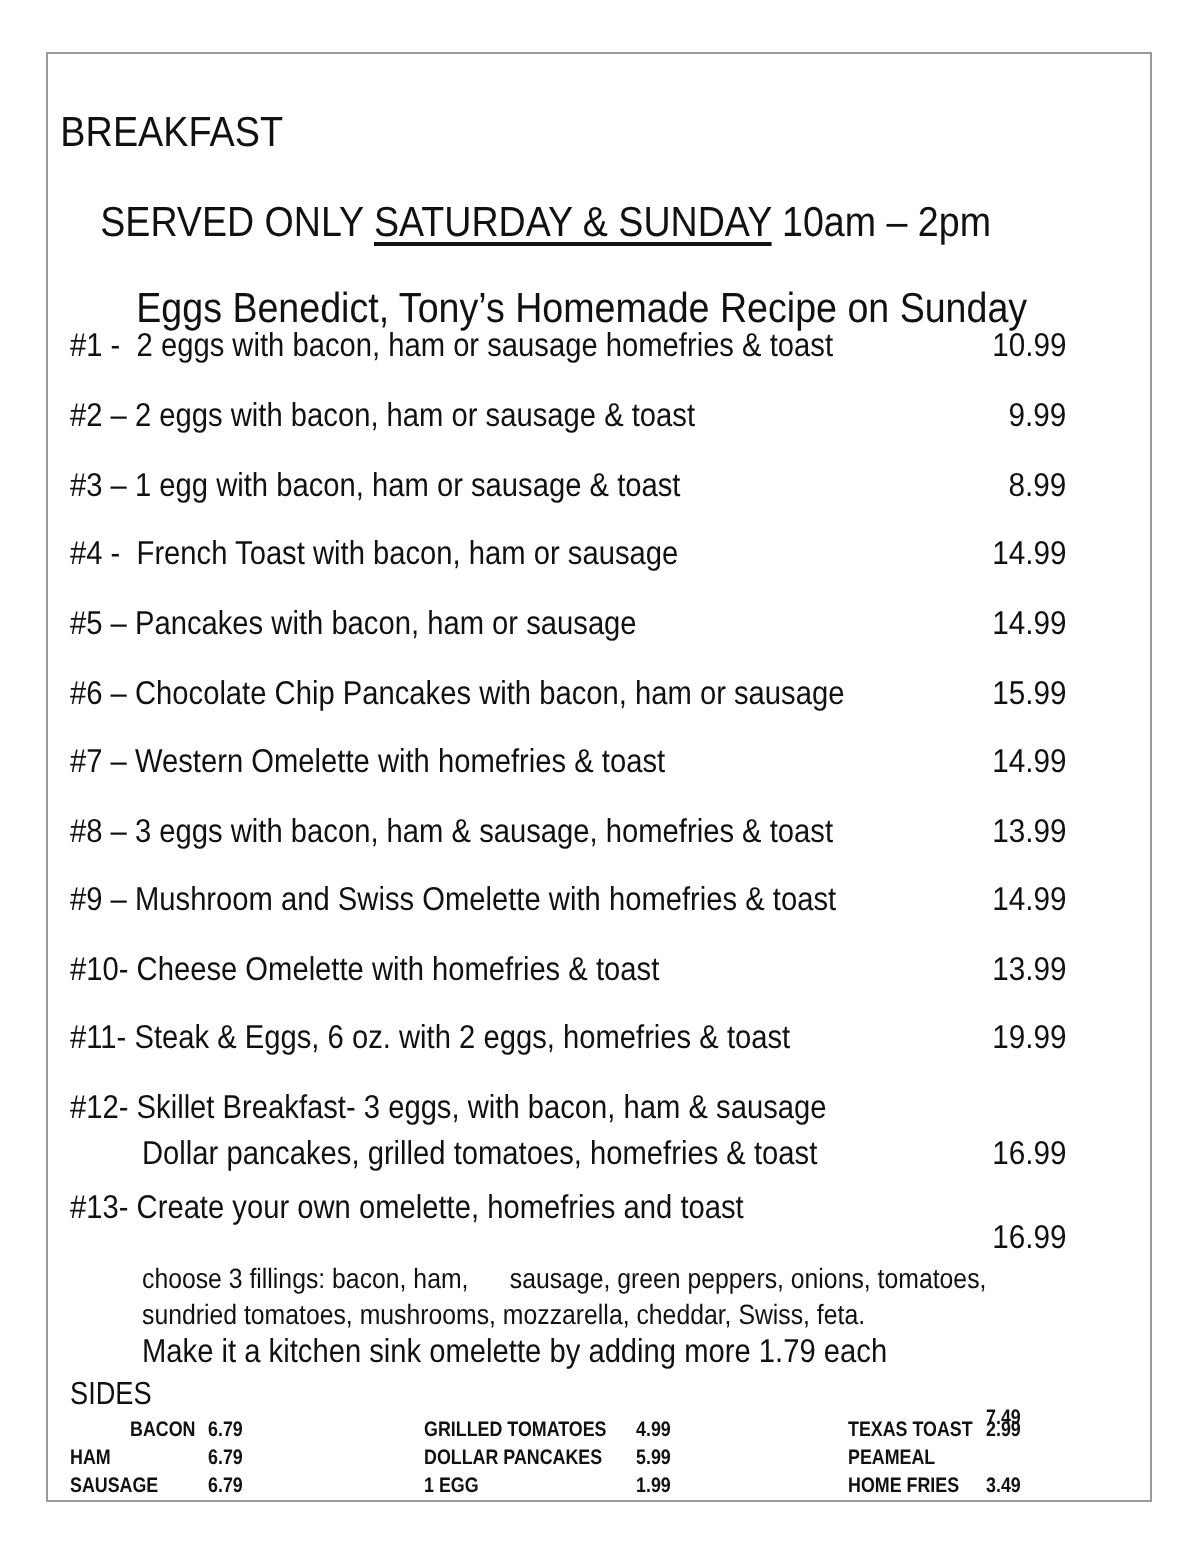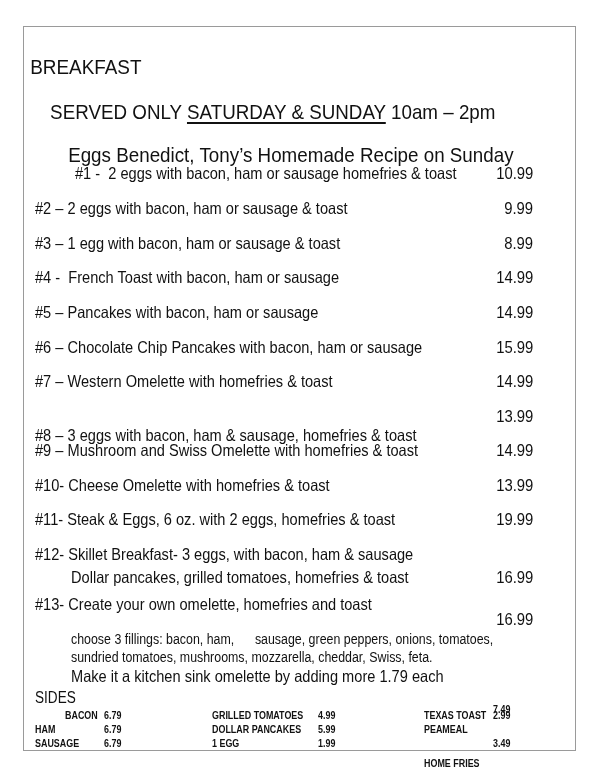--- a/index.html
+++ b/index.html
@@ -31,42 +31,42 @@
 <div class="abs hdr" style="top:35px;">
   <span class="cz" style="transform:scaleX(0.9);">BREAKFAST</span>
 </div>
 <div class="abs hdr" style="top:80px;">
   <span class="cz" style="transform:scaleX(0.895);"><span>SERVED ONLY </span><span class="u">SATURDAY &amp; SUNDAY</span><span> 10am – 2pm</span></span>
 </div>
 <div class="abs hdr" style="top:123px;padding-left:18px;">
   <span class="cz" style="transform:scaleX(0.895);">Eggs Benedict, Tony’s Homemade Recipe on Sunday</span>
 </div>
 
-<div class="abs item" style="top:165px;margin-left:40px;"><span class="lz" style="transform:scaleX(0.885);">#1 -  2 eggs with bacon, ham or sausage homefries &amp; toast</span></div>
+<div class="abs item" style="top:165px;"><span class="lz" style="transform:scaleX(0.885);">#1 -  2 eggs with bacon, ham or sausage homefries &amp; toast</span></div>
 <div class="abs price" style="top:165px;"><span class="rz" style="transform:scaleX(0.9);">10.99</span></div>
 
 <div class="abs item" style="top:200px;"><span class="lz" style="transform:scaleX(0.885);">#2 – 2 eggs with bacon, ham or sausage &amp; toast</span></div>
 <div class="abs price" style="top:200px;"><span class="rz" style="transform:scaleX(0.9);">9.99</span></div>
 
 <div class="abs item" style="top:235px;"><span class="lz" style="transform:scaleX(0.885);">#3 – 1 egg with bacon, ham or sausage &amp; toast</span></div>
 <div class="abs price" style="top:235px;"><span class="rz" style="transform:scaleX(0.9);">8.99</span></div>
 
 <div class="abs item" style="top:269px;"><span class="lz" style="transform:scaleX(0.885);">#4 -  French Toast with bacon, ham or sausage</span></div>
 <div class="abs price" style="top:269px;"><span class="rz" style="transform:scaleX(0.9);">14.99</span></div>
 
 <div class="abs item" style="top:304px;"><span class="lz" style="transform:scaleX(0.885);">#5 – Pancakes with bacon, ham or sausage</span></div>
 <div class="abs price" style="top:304px;"><span class="rz" style="transform:scaleX(0.9);">14.99</span></div>
 
 <div class="abs item" style="top:339px;"><span class="lz" style="transform:scaleX(0.885);">#6 – Chocolate Chip Pancakes with bacon, ham or sausage</span></div>
 <div class="abs price" style="top:339px;"><span class="rz" style="transform:scaleX(0.9);">15.99</span></div>
 
 <div class="abs item" style="top:373px;"><span class="lz" style="transform:scaleX(0.885);">#7 – Western Omelette with homefries &amp; toast</span></div>
 <div class="abs price" style="top:373px;"><span class="rz" style="transform:scaleX(0.9);">14.99</span></div>
 
-<div class="abs item" style="top:408px;margin-top:19px;"><span class="lz" style="transform:scaleX(0.885);">#8 – 3 eggs with bacon, ham &amp; sausage, homefries &amp; toast</span></div>
+<div class="abs item" style="top:408px;"><span class="lz" style="transform:scaleX(0.885);">#8 – 3 eggs with bacon, ham &amp; sausage, homefries &amp; toast</span></div>
 <div class="abs price" style="top:408px;"><span class="rz" style="transform:scaleX(0.9);">13.99</span></div>
 
 <div class="abs item" style="top:442px;"><span class="lz" style="transform:scaleX(0.885);">#9 – Mushroom and Swiss Omelette with homefries &amp; toast</span></div>
 <div class="abs price" style="top:442px;"><span class="rz" style="transform:scaleX(0.9);">14.99</span></div>
 
 <div class="abs item" style="top:477px;"><span class="lz" style="transform:scaleX(0.885);">#10- Cheese Omelette with homefries &amp; toast</span></div>
 <div class="abs price" style="top:477px;"><span class="rz" style="transform:scaleX(0.9);">13.99</span></div>
 
 <div class="abs item" style="top:511px;"><span class="lz" style="transform:scaleX(0.885);">#11- Steak &amp; Eggs, 6 oz. with 2 eggs, homefries &amp; toast</span></div>
 <div class="abs price" style="top:511px;"><span class="rz" style="transform:scaleX(0.9);">19.99</span></div>
@@ -94,14 +94,14 @@
 <div class="abs side" style="top:710px; left:318px;"><span class="lz" style="transform:scaleX(0.85);">4.99</span></div>
 <div class="abs side" style="top:724px; left:212px;"><span class="lz" style="transform:scaleX(0.85);">DOLLAR PANCAKES</span></div>
 <div class="abs side" style="top:724px; left:318px;"><span class="lz" style="transform:scaleX(0.85);">5.99</span></div>
 <div class="abs side" style="top:738px; left:212px;"><span class="lz" style="transform:scaleX(0.85);">1 EGG</span></div>
 <div class="abs side" style="top:738px; left:318px;"><span class="lz" style="transform:scaleX(0.85);">1.99</span></div>
 
 <div class="abs side" style="top:710px; left:424px;"><span class="lz" style="transform:scaleX(0.85);">TEXAS TOAST</span></div>
 <div class="abs side" style="top:710px; left:493px;"><span class="lz" style="transform:scaleX(0.85);">2.99</span></div>
 <div class="abs side" style="top:724px; left:424px;"><span class="lz" style="transform:scaleX(0.85);">PEAMEAL</span></div>
 <div class="abs side" style="top:704px; left:493px;"><span class="lz" style="transform:scaleX(0.85);">7.49</span></div>
-<div class="abs side" style="top:758px; left:424px;"><span class="lz" style="transform:scaleX(0.85);">HOME FRIES</span></div>
+<div class="abs side" style="top:738px; left:424px;"><span class="lz" style="transform:scaleX(0.85);">HOME FRIES</span></div>
 <div class="abs side" style="top:738px; left:493px;"><span class="lz" style="transform:scaleX(0.85);">3.49</span></div>
 
 </body></html>

